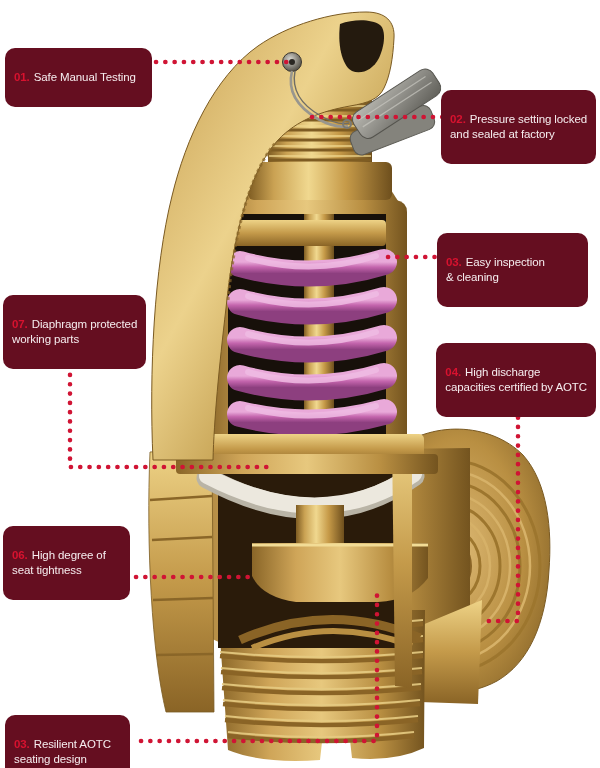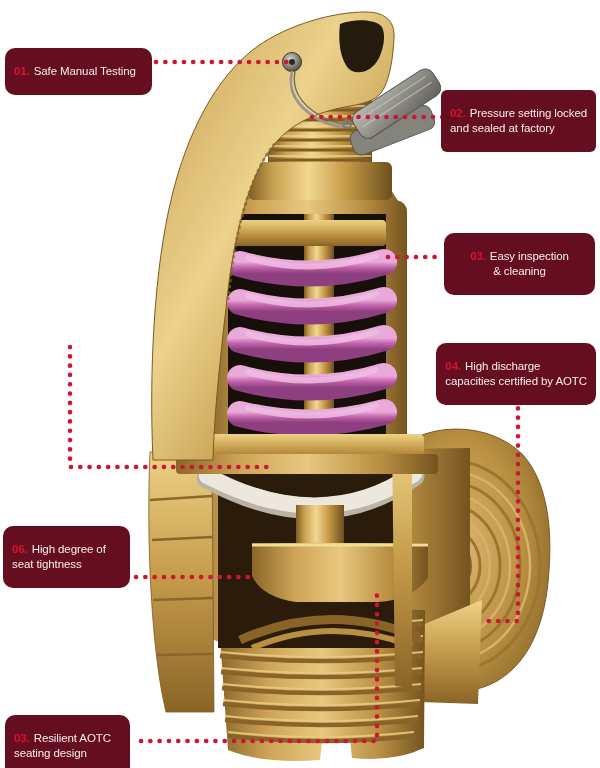--- a/index.html
+++ b/index.html
@@ -3,29 +3,29 @@
 <meta charset="utf-8">
 <style>
   html,body{margin:0;padding:0;background:#ffffff;}
   .stage{
     position:relative;width:600px;height:768px;overflow:hidden;
     background:#ffffff;font-family:"Liberation Sans",sans-serif;
   }
   .valve-svg{position:absolute;left:0;top:0;width:600px;height:768px;}
   .callout{
     position:absolute;box-sizing:border-box;display:inline-block;
-    background:#650e20;border-radius:10px;padding:16px 9px;
+    background:#650e20;border-radius:10px;padding:22px 9px;
     font-size:11.5px;line-height:15px;color:#f6edef;
     letter-spacing:-0.1px;
   }
   .callout .num{color:#d8122f;font-weight:bold;margin-right:4px;}
   .callout .txt{white-space:pre-line;}
   .c01{left:5px;top:48px;min-width:147px;white-space:nowrap;}
-  .c02{right:4px;top:90px;min-width:152px;border-radius:6px;}
-  .c03{right:5px;top:233px;min-width:151px;text-align:center;}
+  .c02{right:4px;top:90px;min-width:152px;}
+  .c03{right:12px;top:233px;min-width:151px;}
   .c04{right:4px;top:343px;min-width:152px;}
   .c05{left:5px;top:715px;min-width:125px;}
   .c06{left:3px;top:526px;min-width:127px;}
   .c07{left:3px;top:295px;min-width:143px;}
 </style>
 </head>
 <body>
 
 <div class="stage">
 
@@ -235,14 +235,18 @@
 capacities certified by AOTC</span>
   </div>
   <div class="callout c05">
     <span class="num">03.</span><span class="txt">Resilient AOTC
 seating design</span>
   </div>
   <div class="callout c06">
     <span class="num">06.</span><span class="txt">High degree of
 seat tightness</span>
   </div>
+  <div class="callout c07">
+    <span class="num">07.</span><span class="txt">Diaphragm protected
+working parts</span>
+  </div>
 
 </div>
 
 </body></html>

